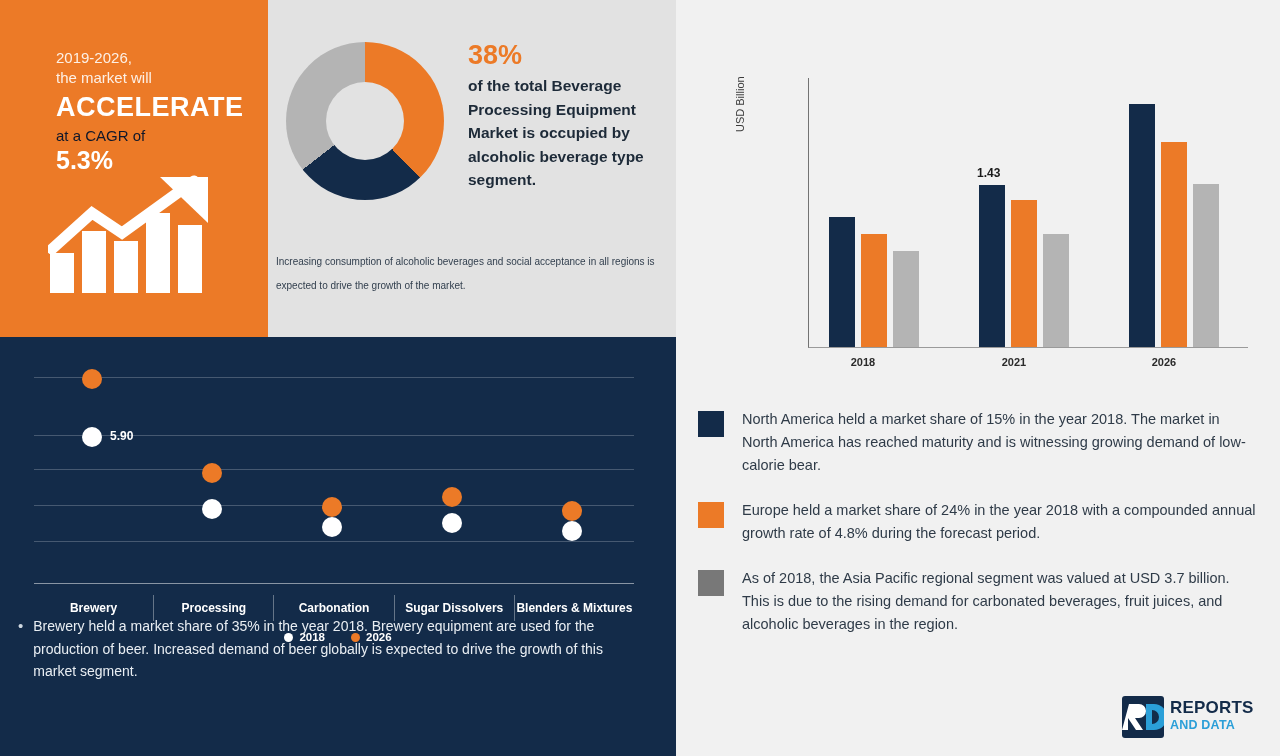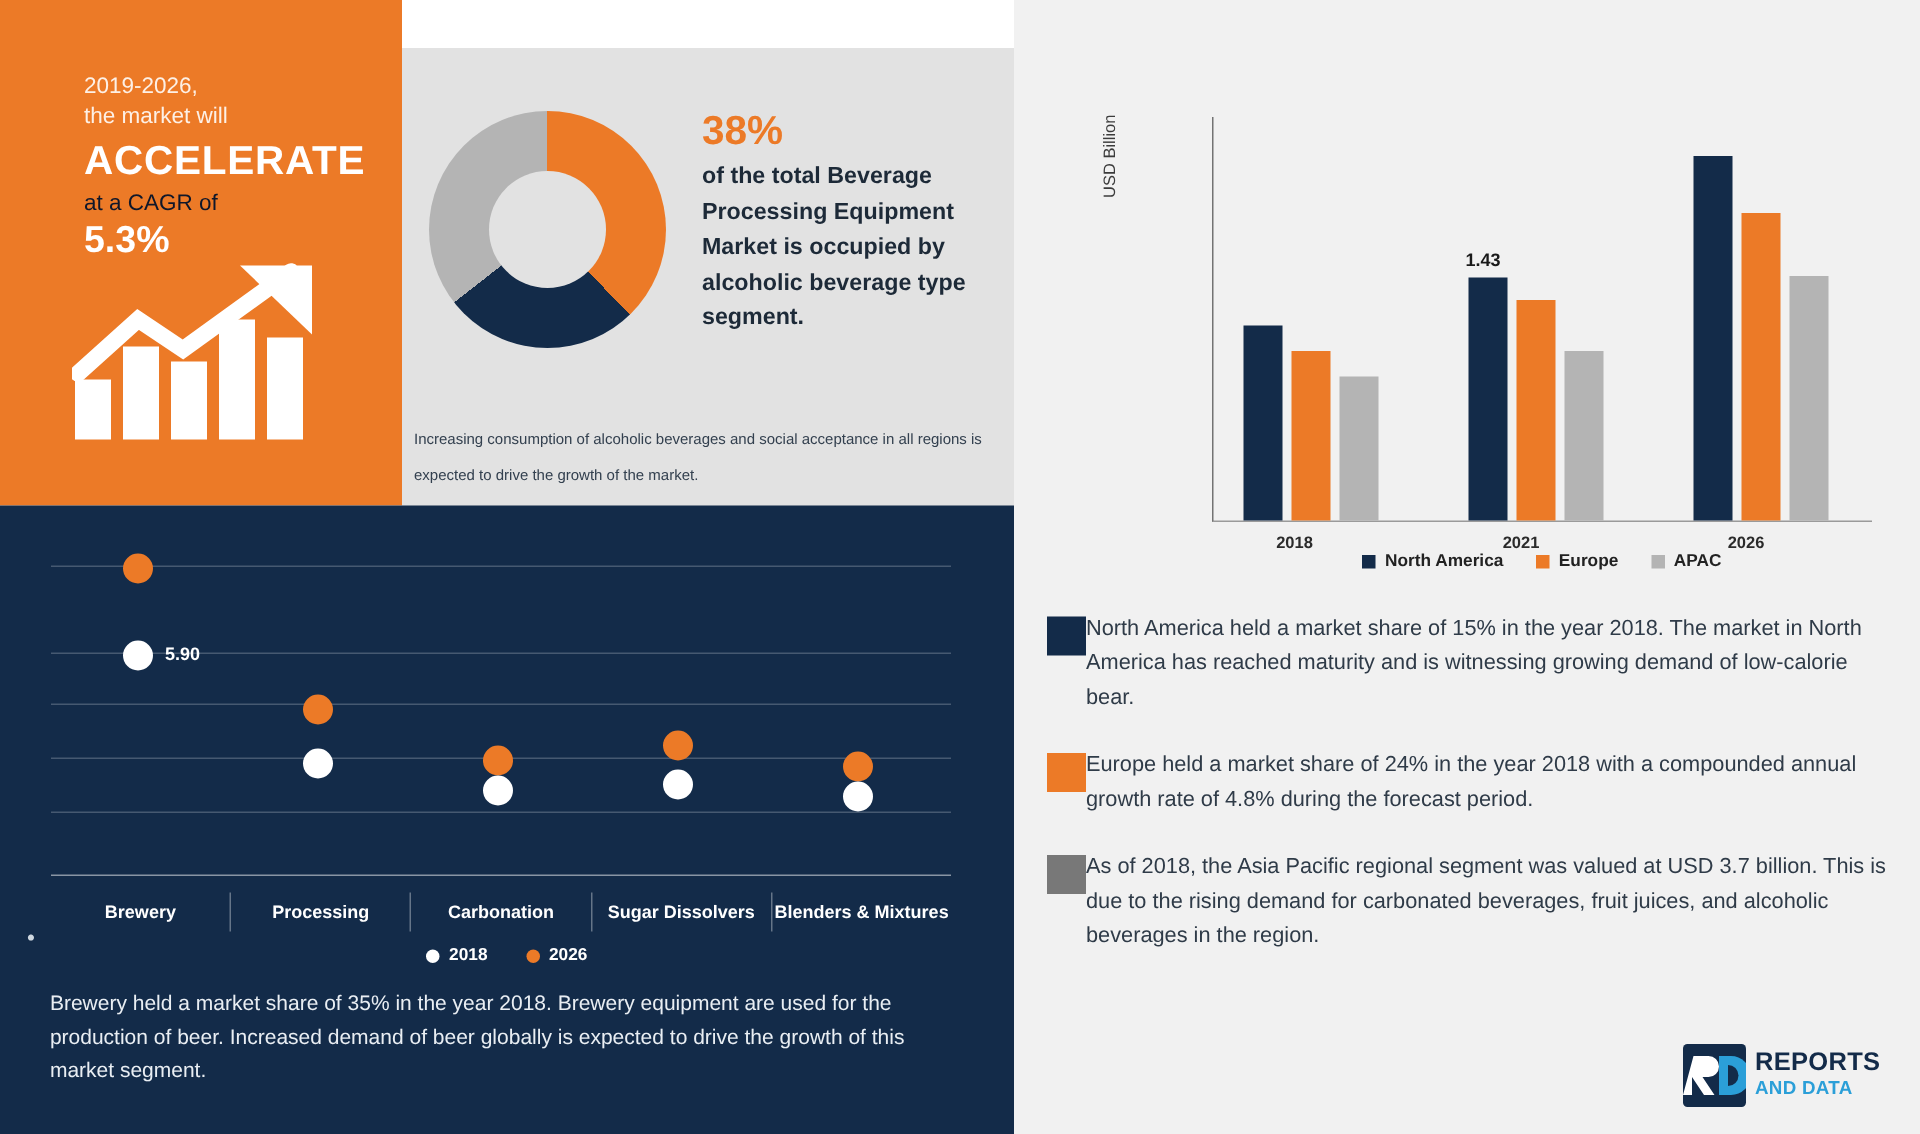--- a/index.html
+++ b/index.html
@@ -19,21 +19,21 @@
     background: #ec7a27; color: #ffffff; padding: 48px 22px 0 56px;
   }
   .acc-line1 { font-size: 15px; line-height: 20px; color: #fdf0e6; }
   .acc-big { font-size: 27px; font-weight: bold; letter-spacing: .5px; margin-top: 4px; color:#ffffff;}
   .acc-line2 { font-size: 15px; margin-top: 4px; color: #0f172a; }
   .acc-cagr { font-size: 25px; font-weight: bold; margin-top: 2px; }
   .acc-graphic { position: absolute; left: 48px; top: 175px; width: 180px; height: 120px; }
 
   .donut-panel {
     position: absolute; left: 268px; top: 0; width: 408px; height: 337px;
-    background: #e2e2e2; padding: 16px; margin-top: 32px;
+    background: #e2e2e2; padding: 16px;
   }
   .donut-wrap { position: absolute; left: 18px; top: 42px; width: 158px; height: 158px; }
   .donut {
     width: 158px; height: 158px; border-radius: 50%;
     background:
       conic-gradient(
         #ec7a27 0deg 136deg,
         #132b49 136deg 232deg,
         #b4b4b4 232deg 360deg
       );
@@ -102,21 +102,21 @@
   .bar.ap { background: #b4b4b4; }
   .xtick {
     position: absolute; font-size: 11px; font-weight: bold; color: #2b2b2b; text-align: center; width: 100px;
   }
   .barlabel { position: absolute; font-size: 12px; font-weight: bold; color: #1a1a1a; }
   .bar-legend { position: absolute; left: 80px; top: 366px; width: 440px; display: flex; justify-content: center; gap: 22px; }
   .bar-legend .li { display: flex; align-items: center; gap: 6px; font-size: 11.5px; font-weight: bold; color: #222; }
   .lsq { width: 9px; height: 9px; }
 
   .facts { position: absolute; left: 698px; top: 408px; width: 560px; }
-  .fact { display: flex; gap: 0; margin-bottom: 22px; }
+  .fact { display: flex; gap: 18px; margin-bottom: 22px; }
   .fact .swatch { width: 26px; height: 26px; flex: none; margin-top: 3px; }
   .fact p { font-size: 14.5px; line-height: 23px; color: #2f3b48; }
 
   .logo { position: absolute; left: 1122px; top: 694px; width: 150px; height: 48px; }
   .logo-mark { position: absolute; left: 0; top: 2px; width: 42px; height: 42px; }
   .logo-text { position: absolute; left: 48px; top: 4px; }
   .logo-top { font-size: 17px; font-weight: bold; color: #132b49; letter-spacing: .2px; }
   .logo-bottom { font-size: 12.5px; font-weight: bold; color: #2b9fd8; letter-spacing: .2px; }
 </style>
 </head>
@@ -198,21 +198,21 @@
           <span>2018</span>
         </div>
         <div class="li">
           <span class="ldot" style="background:#ec7a27"></span>
           <span>2026</span>
         </div>
       </div>
 
       <div class="note-row" style="top:278px">
         <span class="note-bullet">•</span>
-        <span class="bullet-note" style="position:static; width:600px;margin-top:42px;">Brewery held a market share of 35% in the year 2018. Brewery equipment are used for the production of beer. Increased demand of beer globally is expected to drive the growth of this market segment.</span>
+        <span class="bullet-note" style="position:static; width:600px;">Brewery held a market share of 35% in the year 2018. Brewery equipment are used for the production of beer. Increased demand of beer globally is expected to drive the growth of this market segment.</span>
       </div>
     </div>
   </div>
 
   <div class="right-col">
 
     <div class="ylabel">USD Billion</div>
 
     <div class="barchart">
       <div class="plot">
@@ -236,34 +236,20 @@
         </div>
 
         <div class="barlabel" style="left:168px; top:88px;">1.43</div>
 
         <div class="xtick" style="left:4px;  top:278px;">2018</div>
         <div class="xtick" style="left:155px; top:278px;">2021</div>
         <div class="xtick" style="left:305px; top:278px;">2026</div>
       </div>
     </div>
 
-    <div class="bar-legend" style="left:132px; top:368px;">
-      <div class="li">
-        <span class="lsq" style="background:#132b49"></span>
-        <span>North America</span>
-      </div>
-      <div class="li">
-        <span class="lsq" style="background:#ec7a27"></span>
-        <span>Europe</span>
-      </div>
-      <div class="li">
-        <span class="lsq" style="background:#b4b4b4"></span>
-        <span>APAC</span>
-      </div>
-    </div>
   </div>
 
   <div class="facts">
     <div class="fact">
       <span class="swatch" style="background:#132b49"></span>
       <p>North America held a market share of 15% in the year 2018. The market in North America has reached maturity and is witnessing growing demand of low-calorie bear.</p>
     </div>
     <div class="fact">
       <span class="swatch" style="background:#ec7a27"></span>
       <p>Europe held a market share of 24% in the year 2018 with a compounded annual growth rate of 4.8% during the forecast period.</p>

